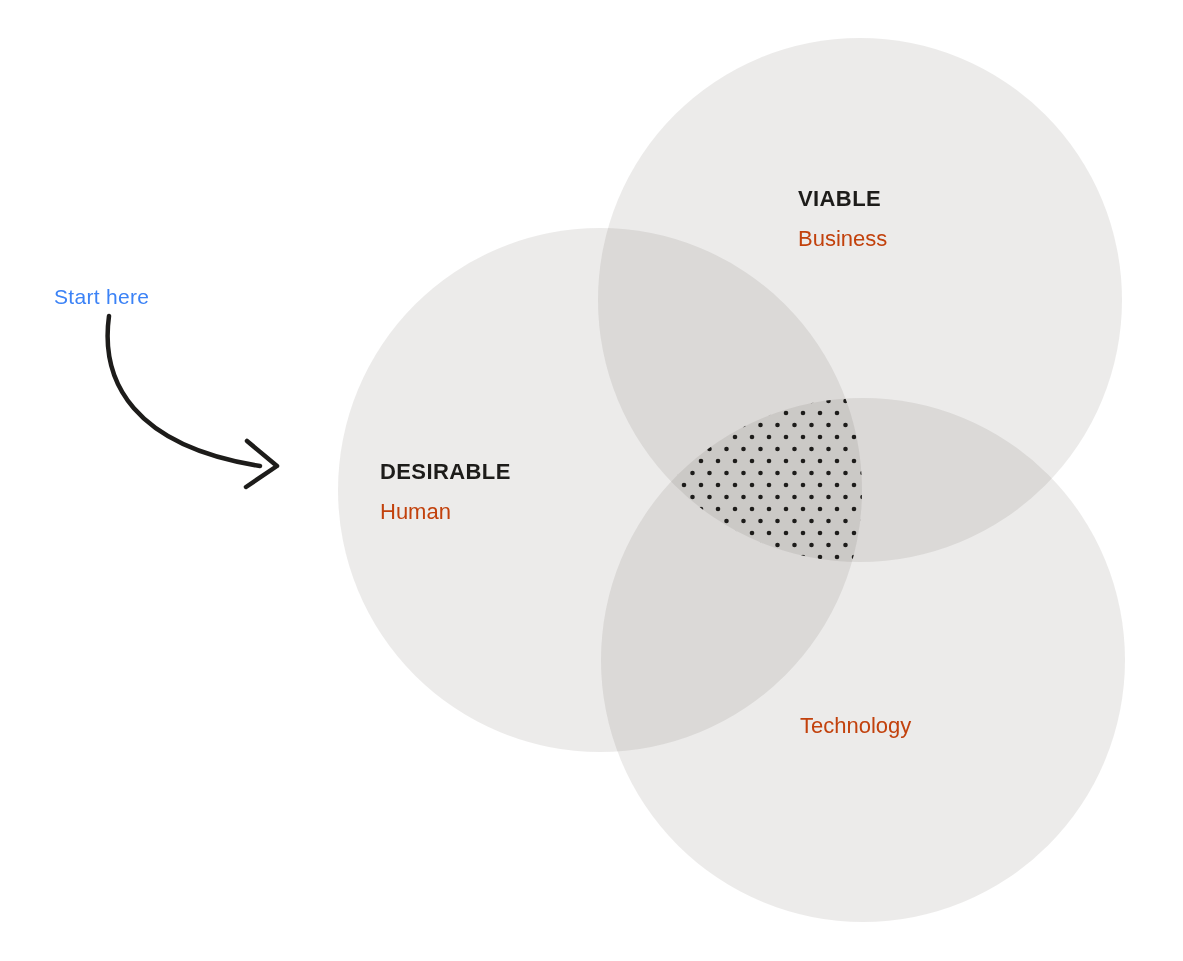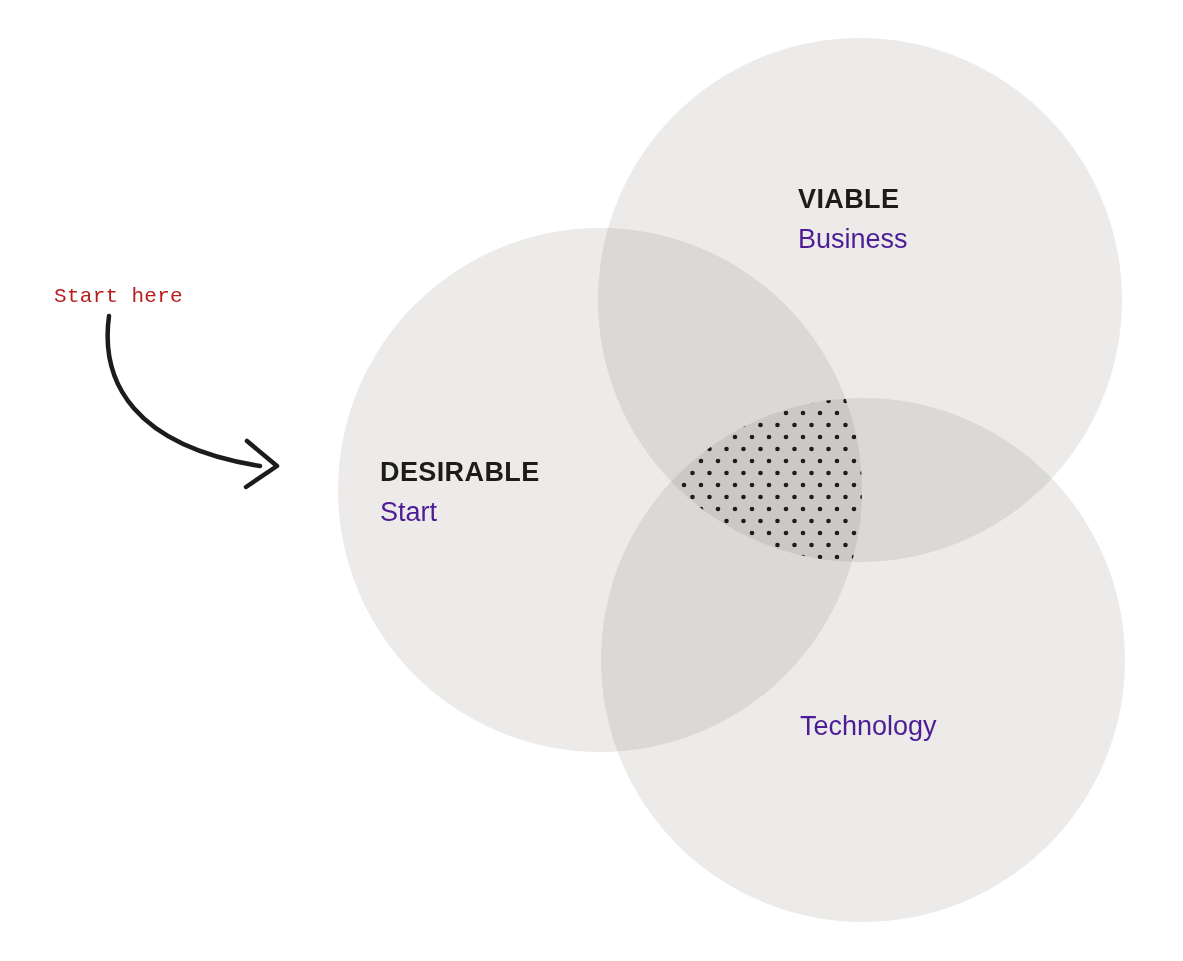--- a/index.html
+++ b/index.html
@@ -21,36 +21,35 @@
     top: 0;
     width: 1183px;
     height: 961px;
   }
   .start-here {
     position: absolute;
     left: 54px;
     top: 285px;
     font-size: 21px;
     letter-spacing: 0.3px;
-    color: #b91c1c;
-    font-family: Liberation Mono, monospace;
+    color: #3b82f6;
   }
   .label-block {
     position: absolute;
     line-height: 40px;
-    font-size: 27px;
+    font-size: 22px;
     color: #1d1c1a;
   }
   .label-title {
     font-weight: 700;
     letter-spacing: 0.4px;
   }
   .label-sub {
     font-weight: 400;
-    color: #4c1d95;
+    color: #c2410c;
   }
   .block-viable    { left: 798px; top: 179px; }
   .block-desirable { left: 380px; top: 452px; }
   .block-feasible  { left: 800px; top: 706px; }
 </style>
 </head>
 <body>
 
 <div class="canvas">
 
@@ -86,20 +85,20 @@
 
   <div class="start-here">Start here</div>
 
   <div class="label-block block-viable">
     <div class="label-title">VIABLE</div>
     <div class="label-sub">Business</div>
   </div>
 
   <div class="label-block block-desirable">
     <div class="label-title">DESIRABLE</div>
-    <div class="label-sub">Start</div>
+    <div class="label-sub">Human</div>
   </div>
 
   <div class="label-block block-feasible">
     <div class="label-sub">Technology</div>
   </div>
 
 </div>
 
 </body></html>

